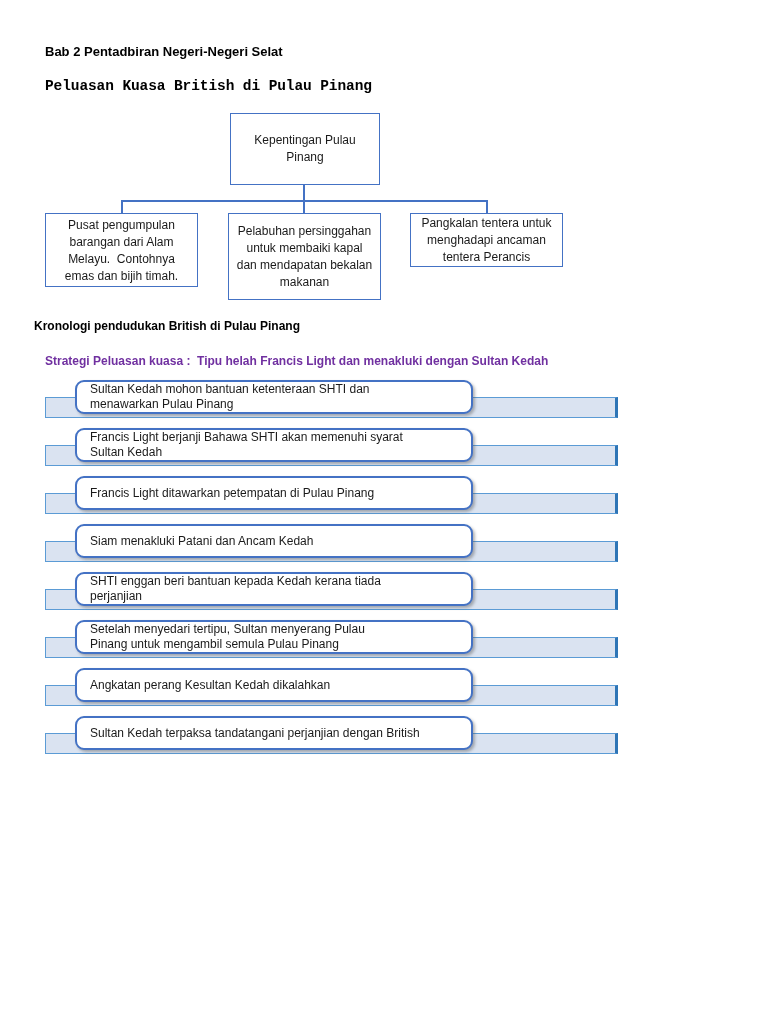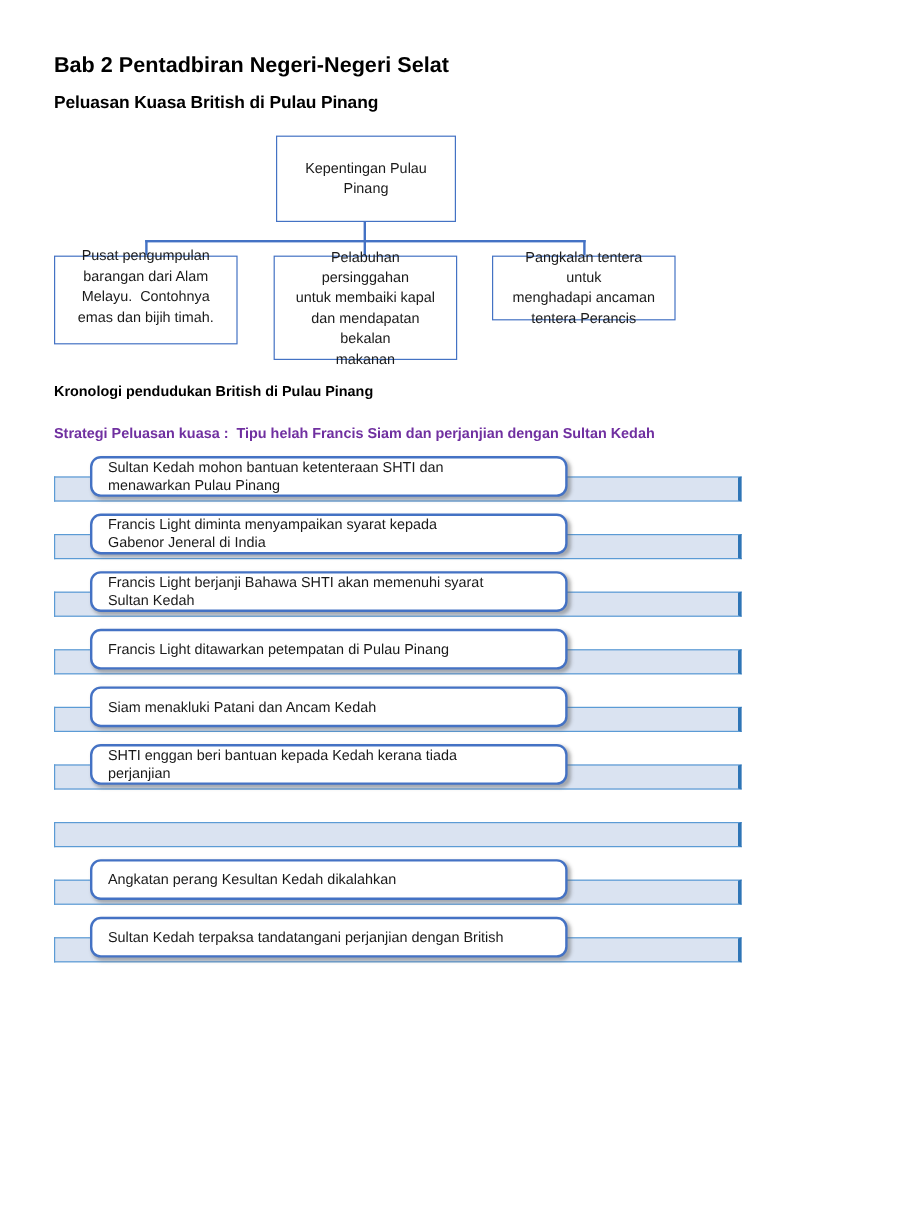--- a/index.html
+++ b/index.html
@@ -8,32 +8,32 @@
     --bar-border:#5B9BD5;
     --bar-edge:#2E75B6;
     --heading-purple:#7030A0;
   }
   *{box-sizing:border-box;}
   html,body{margin:0;padding:0;}
   body{
     width:768px;height:1024px;position:relative;background:#ffffff;
     font-family:"Liberation Sans", sans-serif;color:#111111;overflow:hidden;
   }
-  .h-chapter{position:absolute;left:45px;top:44px;margin:0;font-size:18px;font-weight:bold;color:#000;}
-  .h-title{position:absolute;left:45px;top:78px;margin:0;font-size:14.5px;font-weight:bold;color:#000;letter-spacing:-0.1px;}
-  .h-section{position:absolute;left:45px;top:319px;margin:0;font-size:12px;font-weight:bold;color:#000;}
+  .h-chapter{position:absolute;left:45px;top:44px;margin:0;font-size:13px;font-weight:bold;color:#000;}
+  .h-title{position:absolute;left:45px;top:78px;margin:0;font-size:14.5px;font-weight:bold;color:#000;letter-spacing:-0.1px;font-family:Liberation Mono, monospace;}
+  .h-section{position:absolute;left:34px;top:319px;margin:0;font-size:12px;font-weight:bold;color:#000;}
   .h-strategy{position:absolute;left:45px;top:354px;margin:0;font-size:12px;font-weight:bold;
     color:var(--heading-purple,#7030A0);white-space:pre-wrap;}
 
   
   .flowchart{position:absolute;left:45px;top:113px;width:518px;height:176px;}
   .fc-box{
     position:absolute;background:#fff;border:1.5px solid var(--accent-blue,#4472C4);
     display:flex;align-items:center;justify-content:center;text-align:center;
-    font-size:12px;line-height:17px;white-space:pre-wrap;color:#1a1a1a;padding:13px;
+    font-size:12px;line-height:17px;white-space:pre-wrap;color:#1a1a1a;padding:1px;
   }
   .fc-root{left:185px;top:0;width:150px;height:72px;}
   .fc-c1{left:0;top:100px;width:153px;height:74px;align-items:flex-end;}
   .fc-c2{left:183px;top:100px;width:153px;height:87px;}
   .fc-c3{left:365px;top:100px;width:153px;height:54px;}
   .conn{position:absolute;background:var(--accent-blue,#4472C4);}
   .conn-mid-v{left:258px;top:72px;width:2px;height:28px;}
   .conn-rail{left:76px;top:87px;width:367px;height:2px;}
   .conn-left-v{left:76px;top:87px;width:2px;height:13px;}
   .conn-right-v{left:441px;top:87px;width:2px;height:13px;}
@@ -85,35 +85,28 @@
 makanan</span>
     </div>
     <div class="fc-box fc-c3">
       <span>Pangkalan tentera untuk
 menghadapi ancaman
 tentera Perancis</span>
     </div>
   </div>
 
   <h3 class="h-section">Kronologi pendudukan British di Pulau Pinang</h3>
-  <h4 class="h-strategy">Strategi Peluasan kuasa :  Tipu helah Francis Siam dan perjanjian dengan Sultan Kedah</h4>
+  <h4 class="h-strategy">Strategi Peluasan kuasa :  Tipu helah Francis Light dan menakluki dengan Sultan Kedah</h4>
 
   <div class="timeline">
     <div class="t-item">
       <div class="t-bar"></div>
       <div class="t-box">
         <span>Sultan Kedah mohon bantuan ketenteraan SHTI dan
 menawarkan Pulau Pinang</span>
-      </div>
-    </div>
-    <div class="t-item">
-      <div class="t-bar"></div>
-      <div class="t-box">
-        <span>Francis Light diminta menyampaikan syarat kepada
-Gabenor Jeneral di India</span>
       </div>
     </div>
     <div class="t-item">
       <div class="t-bar"></div>
       <div class="t-box">
         <span>Francis Light berjanji Bahawa SHTI akan memenuhi syarat
 Sultan Kedah</span>
       </div>
     </div>
     <div class="t-item">
@@ -130,20 +123,24 @@
     </div>
     <div class="t-item">
       <div class="t-bar"></div>
       <div class="t-box">
         <span>SHTI enggan beri bantuan kepada Kedah kerana tiada
 perjanjian</span>
       </div>
     </div>
     <div class="t-item">
       <div class="t-bar"></div>
+      <div class="t-box">
+        <span>Setelah menyedari tertipu, Sultan menyerang Pulau
+Pinang untuk mengambil semula Pulau Pinang</span>
+      </div>
     </div>
     <div class="t-item">
       <div class="t-bar"></div>
       <div class="t-box">
         <span>Angkatan perang Kesultan Kedah dikalahkan</span>
       </div>
     </div>
     <div class="t-item">
       <div class="t-bar"></div>
       <div class="t-box">

